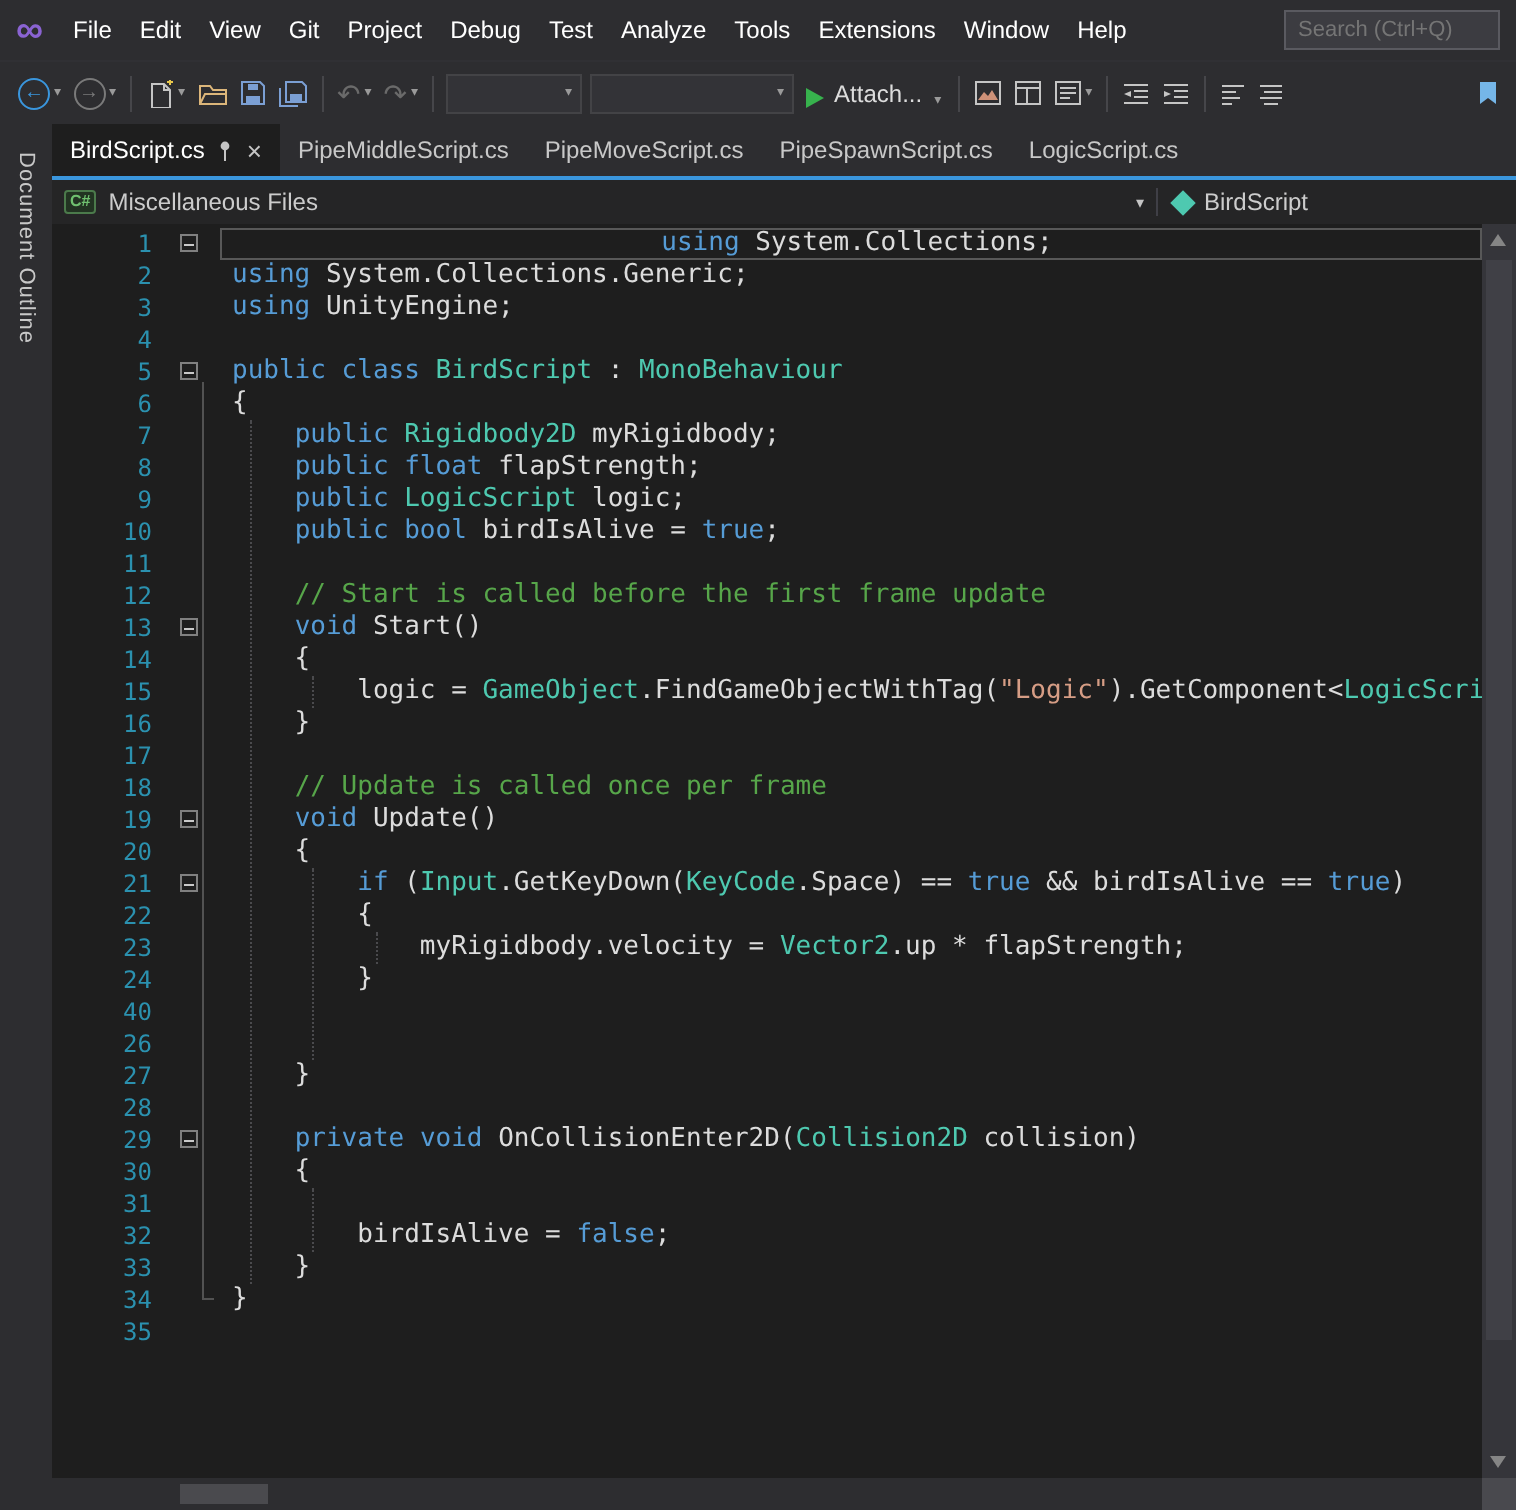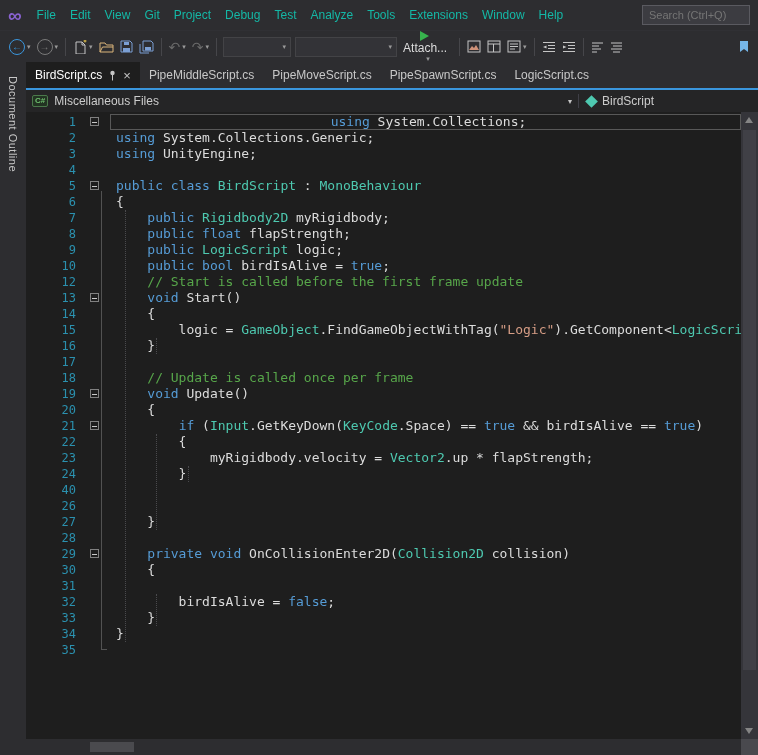--- a/index.html
+++ b/index.html
@@ -2,37 +2,37 @@
 <html><head>
 <meta charset="utf-8">
 <style>
   * { box-sizing: border-box; margin: 0; padding: 0; }
   html,body { width:758px; height:755px; overflow:hidden; }
   body { background:#2d2d30; font-family:"Liberation Sans",sans-serif; color:#dcdcdc; }
 
   
   .menubar { height:30px; display:flex; align-items:center; padding:0 8px 0 8px; background:#2d2d30; }
   .vs-logo { color:#8a63d2; font-size:19px; font-weight:bold; margin-right:8px; line-height:1; }
-  .menu-item { padding:4px 7px; font-size:12px; color:#14b8a6; cursor:default; }
+  .menu-item { padding:4px 7px; font-size:12px; color:#ffffff; cursor:default; }
   .search-box { margin-left:auto; }
   .search-box input { width:108px; height:20px; background:#3c3c41; border:1px solid #5a5a60; color:#b8b8b8; font-size:11px; padding:0 6px; font-family:"Liberation Sans",sans-serif; outline:none; }
 
   
   .toolbar { height:32px; display:flex; align-items:center; padding:0 6px; background:#2d2d30; border-top:1px solid #303034; }
   .tbtn { display:flex; align-items:center; padding:2px 3px; color:#c5c5c5; font-size:13px; }
   .tbtn svg { display:block; }
   .chev { font-size:7px; color:#9a9a9a; margin-left:2px; line-height:1; }
   .tsep { width:1px; height:18px; background:#46464a; margin:0 4px; flex:none; }
   .circ { width:16px; height:16px; border-radius:50%; border:1px solid currentColor; display:flex; align-items:center; justify-content:center; font-size:10px; line-height:1; }
   .nav-back { color:#3a96dd; }
   .nav-fwd  { color:#7a7a7a; }
   .dis { color:#6a6a6a; font-size:14px; line-height:1; }
   .combo { height:20px; background:#333337; border:1px solid #434346; display:flex; align-items:center; justify-content:flex-end; padding:0 4px; margin:0 2px; }
   .combo.c1 { width:68px; } .combo.c2 { width:102px; }
-  .attach { display:flex; align-items:center; padding:2px 4px;flex-direction:column; }
+  .attach { display:flex; align-items:flex-end; padding:2px 4px; }
   .play-tri { width:0; height:0; border-left:9px solid #37b24d; border-top:5px solid transparent; border-bottom:5px solid transparent; margin-right:5px; }
   .attach-label { font-size:12px; color:#dcdcdc; margin-right:4px; }
   .bookmark-btn { margin-left:auto; }
 
   
   .main { display:flex; height:693px; }
   .dock-strip { width:26px; flex:none; background:#2d2d30; display:flex; justify-content:center; }
   .dock-label { writing-mode:vertical-rl; font-size:11px; color:#c8c8c8; padding-top:14px; letter-spacing:0.5px; }
   .content { flex:1; display:flex; flex-direction:column; min-width:0; }
 
@@ -279,20 +279,21 @@
             <div class="code-row current"><span class="ln">1</span><span class="fold"><span class="fold-box"></span></span><span class="code"><span class="c-k">using</span><span class="c-p"> System.Collections;</span></span></div>
             <div class="code-row"><span class="ln">2</span><span class="fold"></span><span class="code"><span class="c-k">using</span><span class="c-p"> System.Collections.Generic;</span></span></div>
             <div class="code-row"><span class="ln">3</span><span class="fold"></span><span class="code"><span class="c-k">using</span><span class="c-p"> UnityEngine;</span></span></div>
             <div class="code-row"><span class="ln">4</span><span class="fold"></span><span class="code"></span></div>
             <div class="code-row"><span class="ln">5</span><span class="fold"><span class="fold-box"></span></span><span class="code"><span class="c-k">public</span><span class="c-p"> </span><span class="c-k">class</span><span class="c-p"> </span><span class="c-t">BirdScript</span><span class="c-p"> : </span><span class="c-t">MonoBehaviour</span></span></div>
             <div class="code-row"><span class="ln">6</span><span class="fold"></span><span class="code"><span class="c-p">{</span></span></div>
             <div class="code-row"><span class="ln">7</span><span class="fold"></span><span class="code"><span class="c-p">    </span><span class="c-k">public</span><span class="c-p"> </span><span class="c-t">Rigidbody2D</span><span class="c-p"> myRigidbody;</span></span></div>
             <div class="code-row"><span class="ln">8</span><span class="fold"></span><span class="code"><span class="c-p">    </span><span class="c-k">public</span><span class="c-p"> </span><span class="c-k">float</span><span class="c-p"> flapStrength;</span></span></div>
             <div class="code-row"><span class="ln">9</span><span class="fold"></span><span class="code"><span class="c-p">    </span><span class="c-k">public</span><span class="c-p"> </span><span class="c-t">LogicScript</span><span class="c-p"> logic;</span></span></div>
             <div class="code-row"><span class="ln">10</span><span class="fold"></span><span class="code"><span class="c-p">    </span><span class="c-k">public</span><span class="c-p"> </span><span class="c-k">bool</span><span class="c-p"> birdIsAlive = </span><span class="c-k">true</span><span class="c-p">;</span></span></div>
+            <div class="code-row"><span class="ln">11</span><span class="fold"></span><span class="code"></span></div>
             <div class="code-row"><span class="ln">12</span><span class="fold"></span><span class="code"><span class="c-p">    </span><span class="c-c">// Start is called before the first frame update</span></span></div>
             <div class="code-row"><span class="ln">13</span><span class="fold"><span class="fold-box"></span></span><span class="code"><span class="c-p">    </span><span class="c-k">void</span><span class="c-p"> Start()</span></span></div>
             <div class="code-row"><span class="ln">14</span><span class="fold"></span><span class="code"><span class="c-p">    {</span></span></div>
             <div class="code-row"><span class="ln">15</span><span class="fold"></span><span class="code"><span class="c-p">        logic = </span><span class="c-t">GameObject</span><span class="c-p">.FindGameObjectWithTag(</span><span class="c-s">"Logic"</span><span class="c-p">).GetComponent&lt;</span><span class="c-t">LogicScript</span></span></div>
             <div class="code-row"><span class="ln">16</span><span class="fold"></span><span class="code"><span class="c-p">    }</span></span></div>
             <div class="code-row"><span class="ln">17</span><span class="fold"></span><span class="code"></span></div>
             <div class="code-row"><span class="ln">18</span><span class="fold"></span><span class="code"><span class="c-p">    </span><span class="c-c">// Update is called once per frame</span></span></div>
             <div class="code-row"><span class="ln">19</span><span class="fold"><span class="fold-box"></span></span><span class="code"><span class="c-p">    </span><span class="c-k">void</span><span class="c-p"> Update()</span></span></div>
             <div class="code-row"><span class="ln">20</span><span class="fold"></span><span class="code"><span class="c-p">    {</span></span></div>
             <div class="code-row"><span class="ln">21</span><span class="fold"><span class="fold-box"></span></span><span class="code"><span class="c-p">        </span><span class="c-k">if</span><span class="c-p"> (</span><span class="c-t">Input</span><span class="c-p">.GetKeyDown(</span><span class="c-t">KeyCode</span><span class="c-p">.Space) == </span><span class="c-k">true</span><span class="c-p"> &amp;&amp; birdIsAlive == </span><span class="c-k">true</span><span class="c-p">)</span></span></div>

